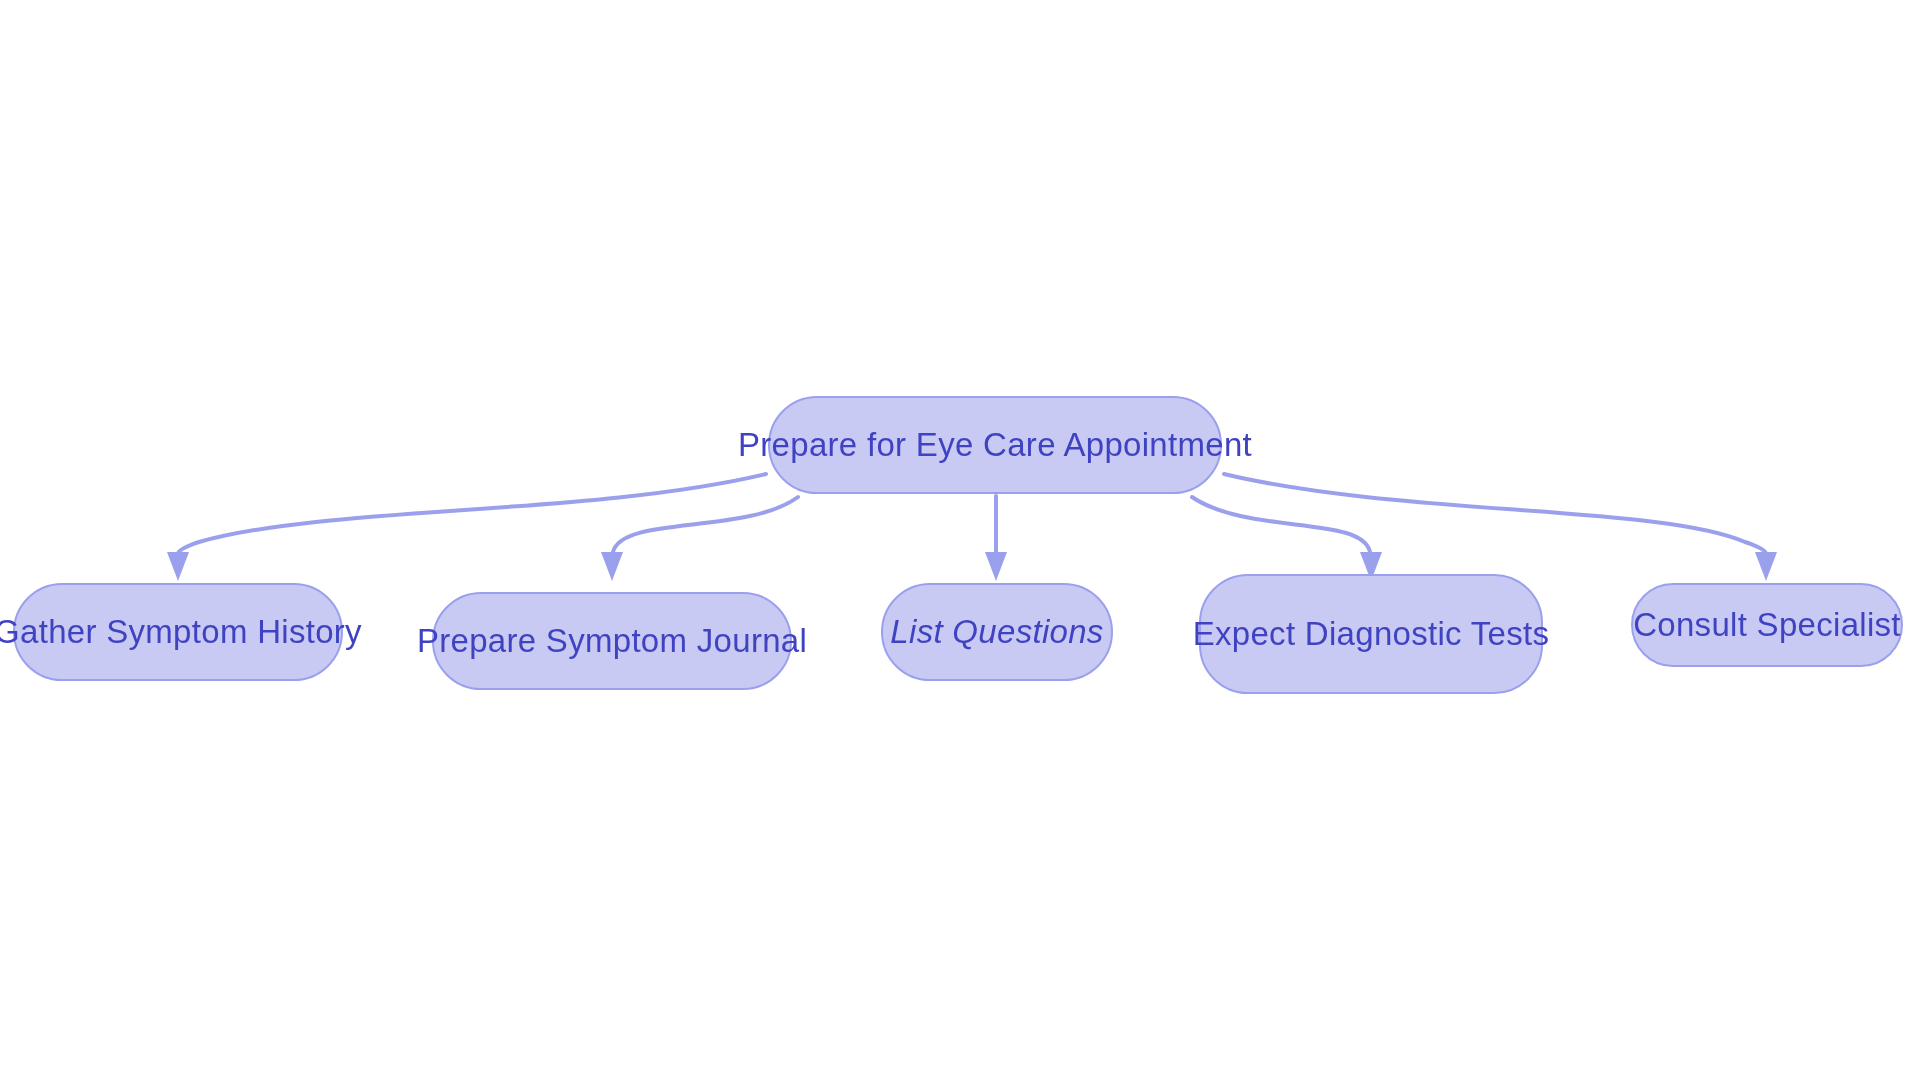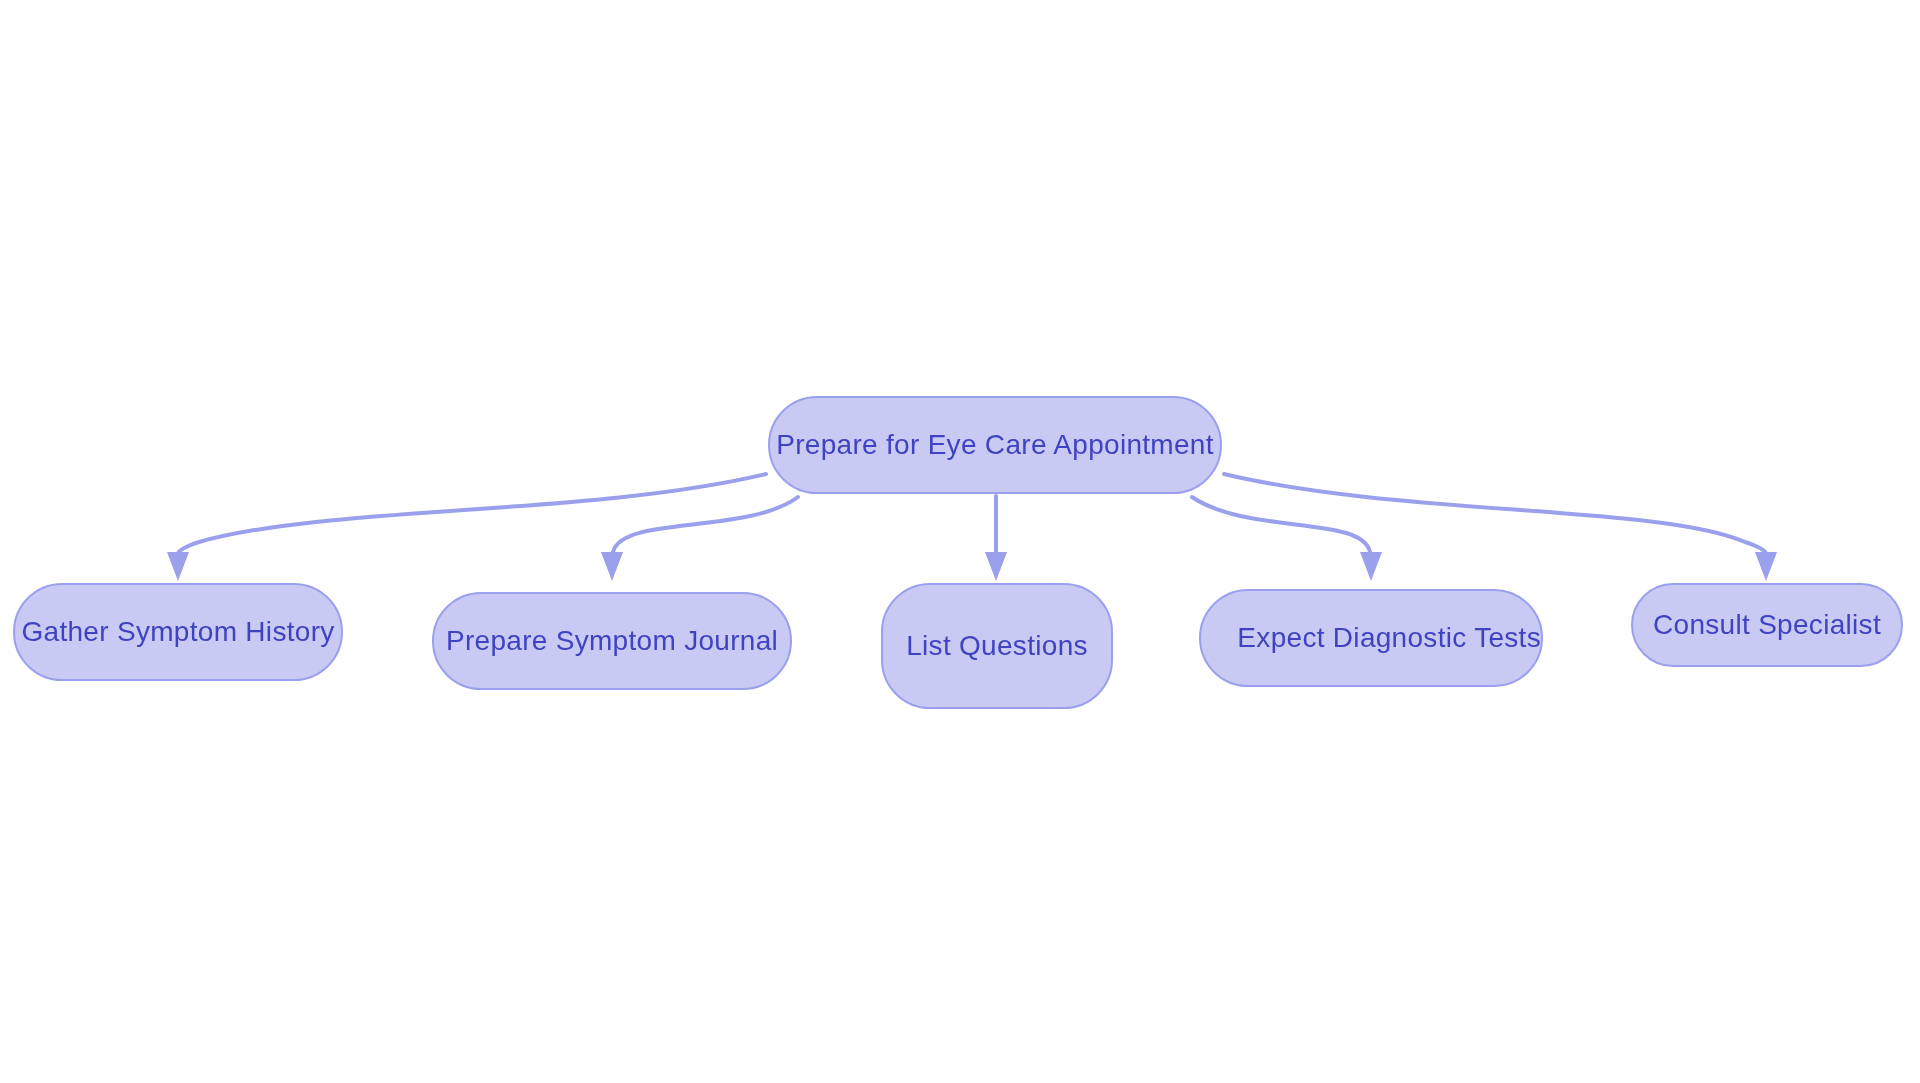--- a/index.html
+++ b/index.html
@@ -35,21 +35,21 @@
   .node {
     position: absolute;
     box-sizing: border-box;
     background: var(--node-fill, #c8caf4);
     border: 2px solid var(--node-border, #9aa0ed);
     border-radius: 49px;
     display: flex;
     align-items: center;
     justify-content: center;
     color: var(--node-text, #4043c1);
-    font-size: 28px;
+    font-size: 33px;
     letter-spacing: 0.3px;
     white-space: nowrap;
     text-align: center;
   }
 </style>
 </head>
 <body>
 
 <div class="canvas">
 
@@ -76,25 +76,25 @@
   </div>
 
   <div class="node" style="left:13px; top:583px; width:330px; height:98px;">
     <span>Gather Symptom History</span>
   </div>
 
   <div class="node" style="left:432px; top:592px; width:360px; height:98px;">
     <span>Prepare Symptom Journal</span>
   </div>
 
-  <div class="node" style="left:881px; top:583px; width:232px; height:126px;">
+  <div class="node" style="left:881px; top:583px; width:232px; height:98px;font-style:italic;">
     <span>List Questions</span>
   </div>
 
-  <div class="node" style="left:1199px; top:589px; width:344px; height:98px;justify-content:flex-end;">
+  <div class="node" style="left:1199px; top:574px; width:344px; height:120px;">
     <span>Expect Diagnostic Tests</span>
   </div>
 
   <div class="node" style="left:1631px; top:583px; width:272px; height:84px;">
     <span>Consult Specialist</span>
   </div>
 
 </div>
 
 </body></html>

